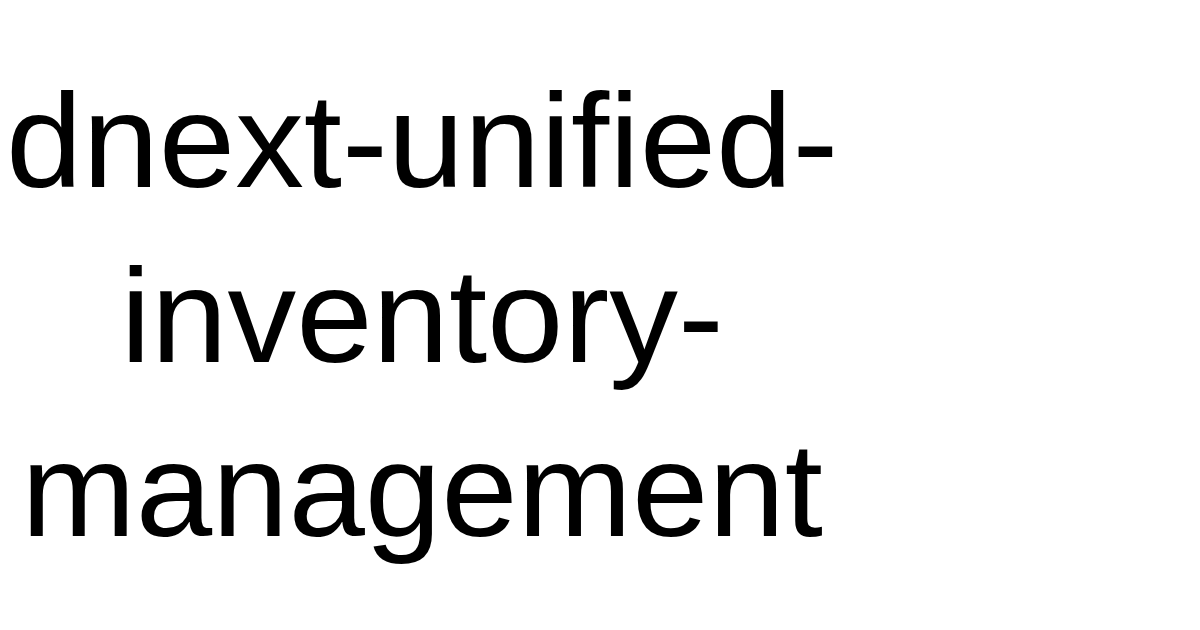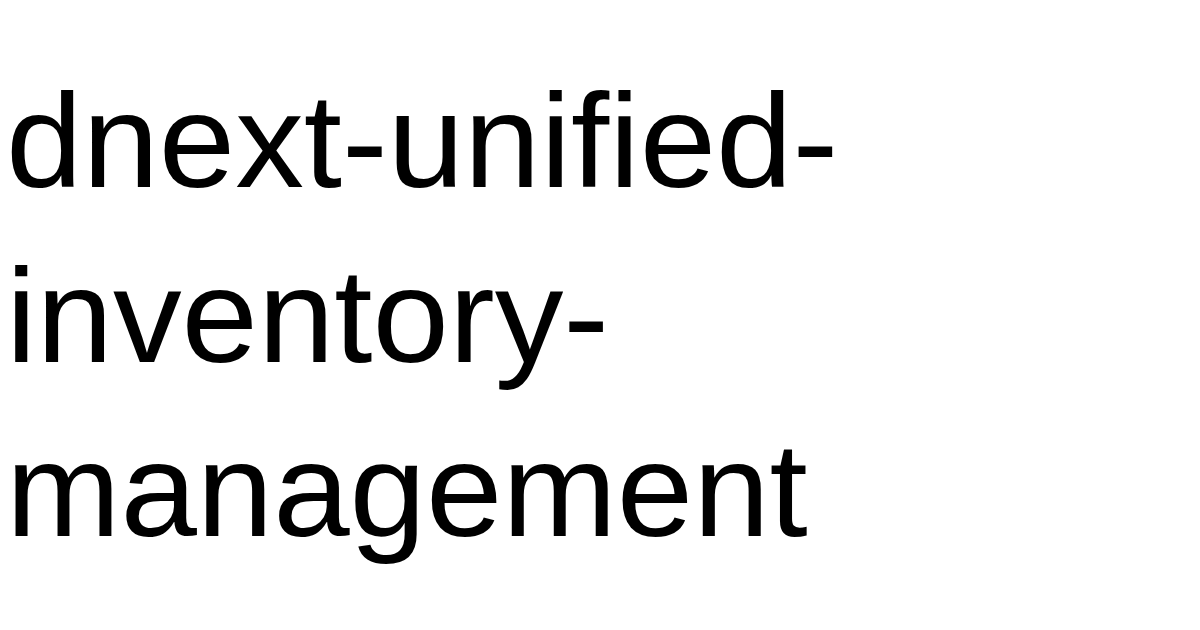--- a/index.html
+++ b/index.html
@@ -8,20 +8,21 @@
       width: 1200px;
       height: 630px;
       background: #ffffff;
       overflow: hidden;
     }
     .canvas {
       position: relative;
       width: 1200px;
       height: 630px;
       background: #ffffff;
+      text-align: center;
     }
     .title {
       position: absolute;
       left: 6px;
       top: 54px;
       margin: 0;
       font-family: "Liberation Sans", sans-serif;
       font-weight: 400;
       font-size: 134px;
       line-height: 174.5px;

